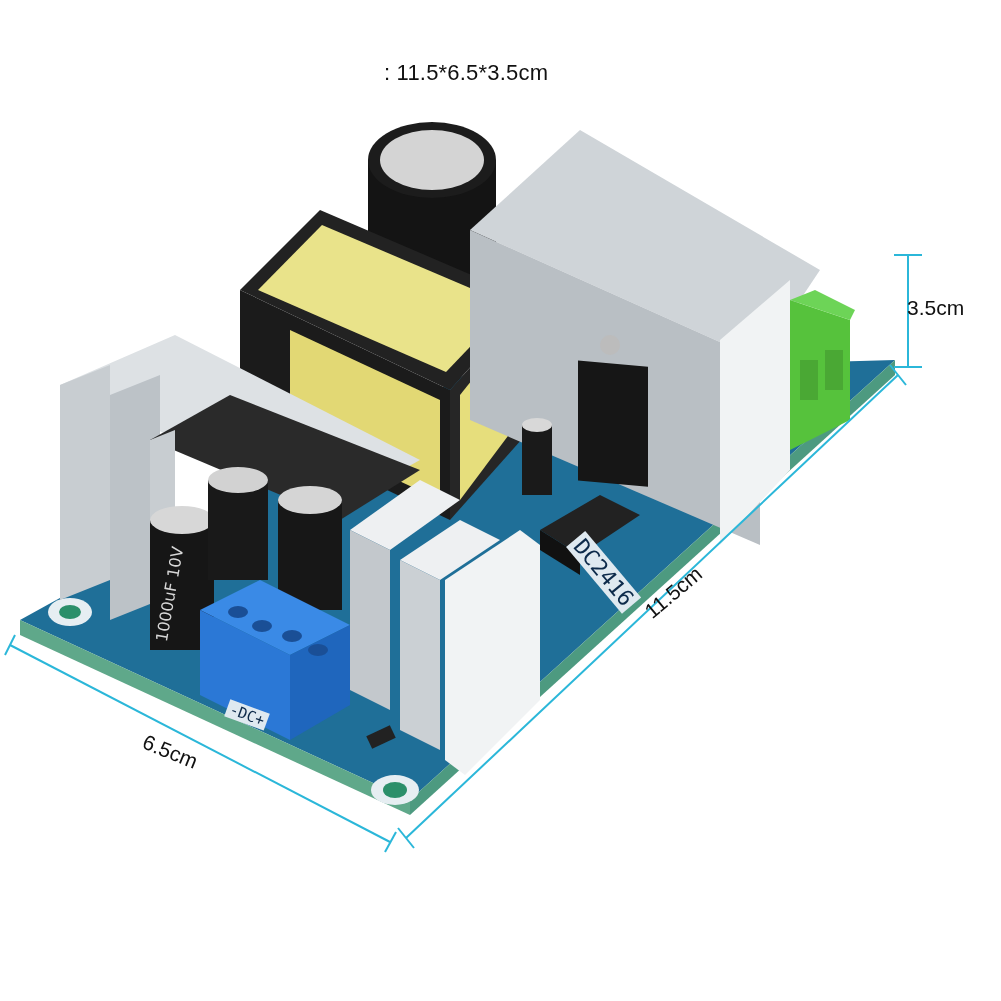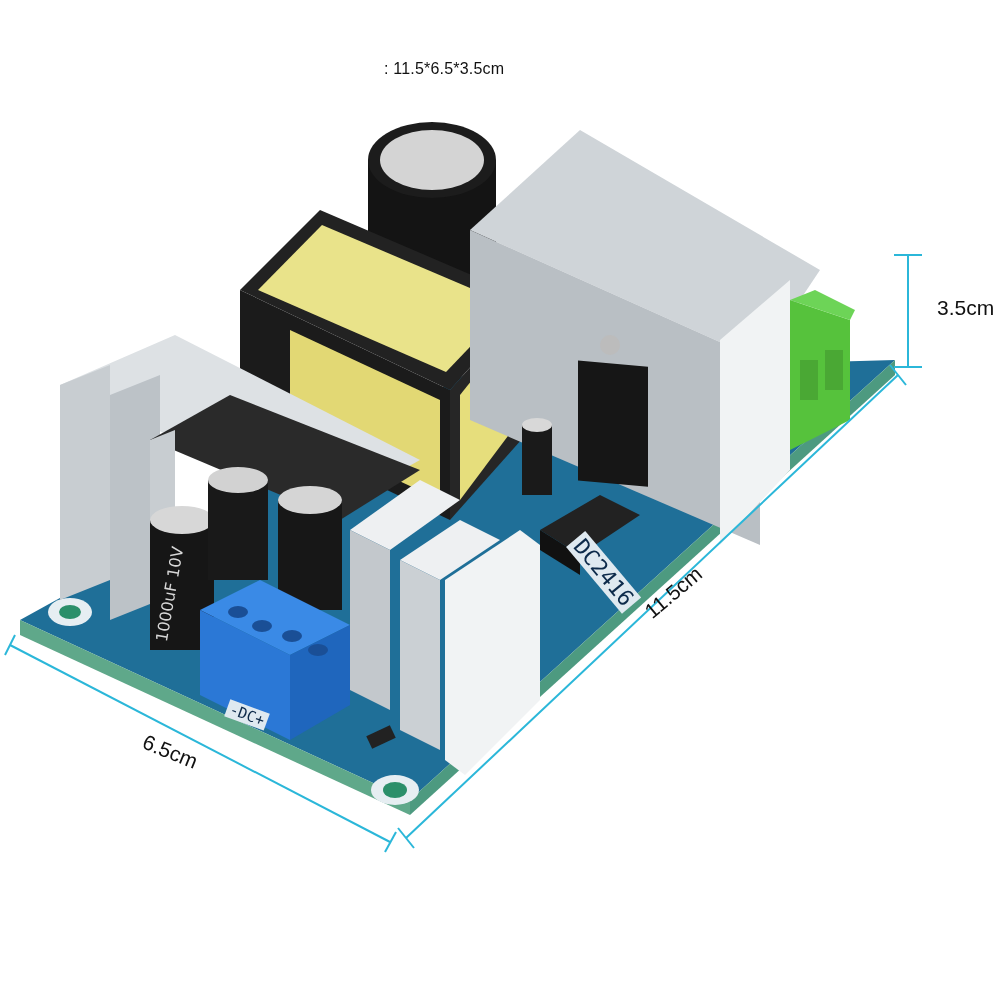--- a/index.html
+++ b/index.html
@@ -1,19 +1,19 @@
 <!DOCTYPE html>
 <html><head>
 <meta charset="utf-8">
 <style>
   html, body { margin:0; padding:0; background:#ffffff; }
   body { width:1001px; height:1001px; position:relative; overflow:hidden; font-family:"Liberation Sans", sans-serif; }
-  .caption { position:absolute; left:384px; top:60px; font-size:16px; color:#111; letter-spacing:0.2px; }
+  .caption { position:absolute; left:384px; top:60px; font-size:22px; color:#111; letter-spacing:0.2px; }
   .dim-label { position:absolute; font-size:21px; color:#111; white-space:nowrap; }
-  .dim-h { left:907px; top:296px;margin-left:30px; }
+  .dim-h { left:907px; top:296px; }
   .dim-w { left:640px; top:605px; transform:rotate(-40deg); transform-origin:left top; }
   .dim-d { left:148px; top:730px; transform:rotate(22deg); transform-origin:left top; }
   svg.scene { position:absolute; left:0; top:0; }
   .silk { position:absolute; background:#dfe9f0; color:#0d2a4a; font-family:"DejaVu Sans Mono", monospace; font-size:22px; padding:0 4px; }
   .model { left:560px; top:560px; transform:rotate(-90deg) rotate(140deg); }
   .dclabel { left:226px; top:706px; transform:rotate(20deg); font-size:15px; padding:0 3px; }
   .cap-text { position:absolute; color:#d7d7d7; font-family:"DejaVu Sans", sans-serif; font-size:16px; transform:rotate(-80deg); transform-origin:left top; white-space:nowrap; }
 </style>
 </head>
 <body>

